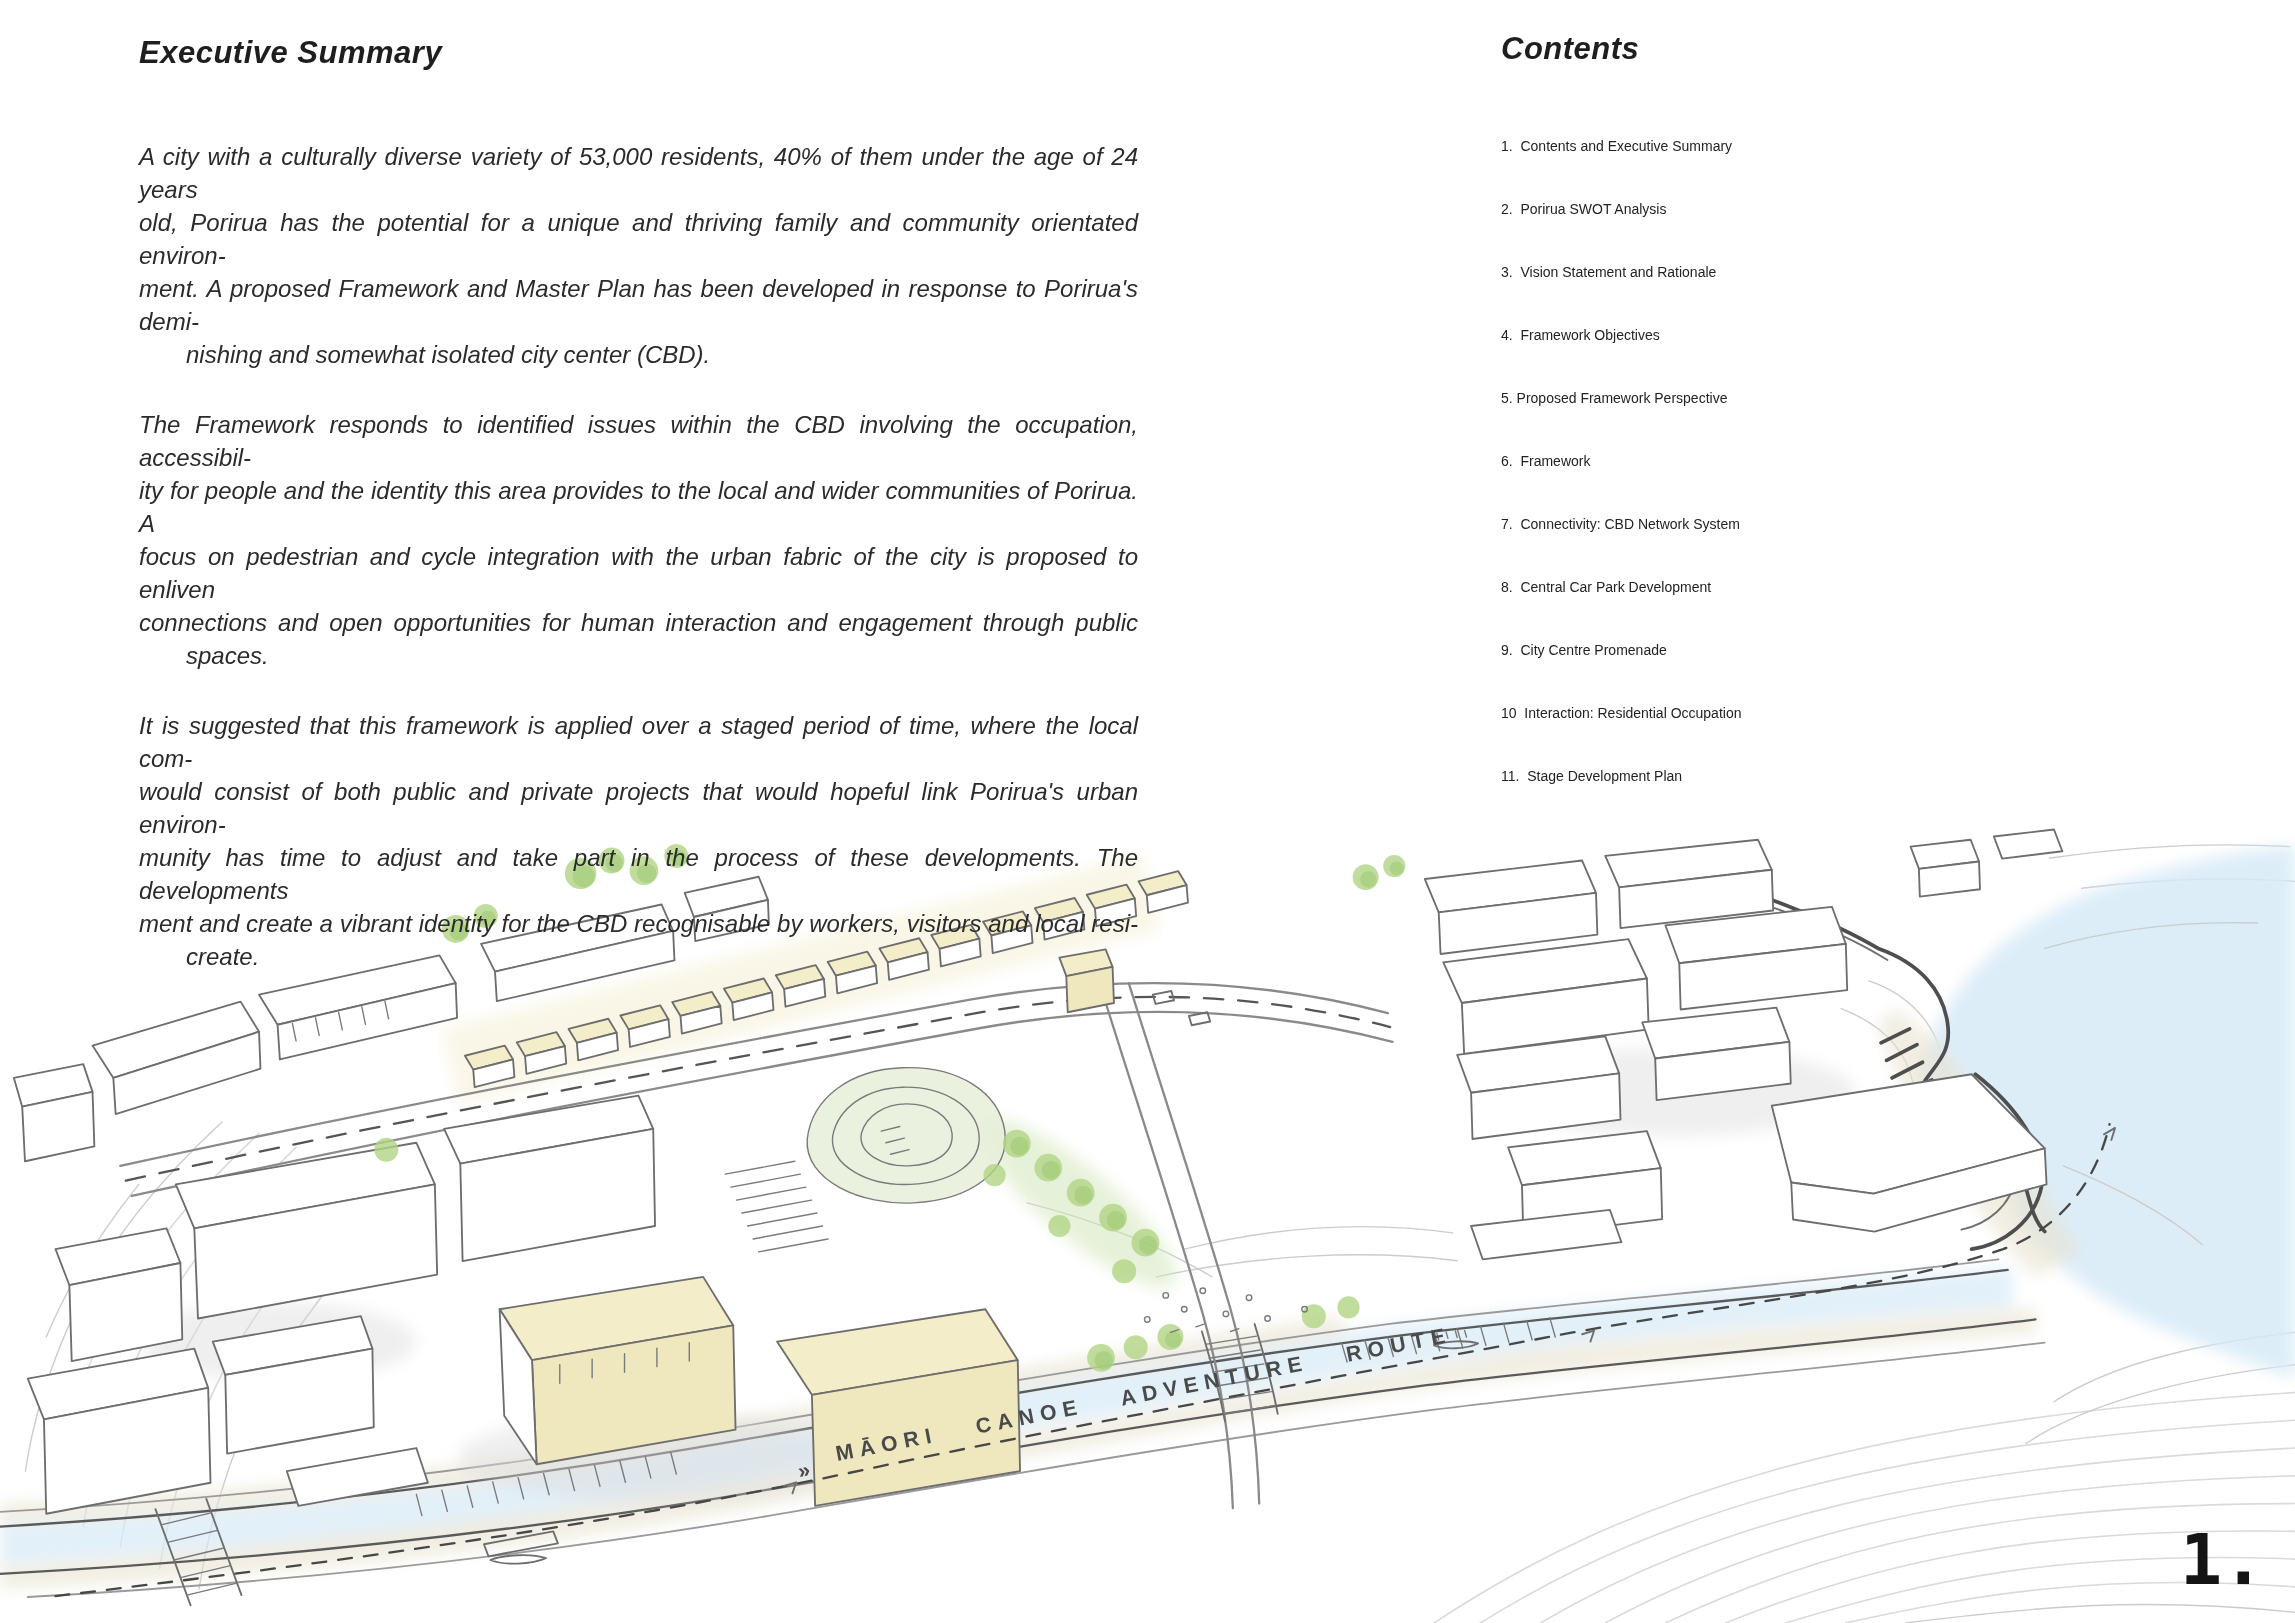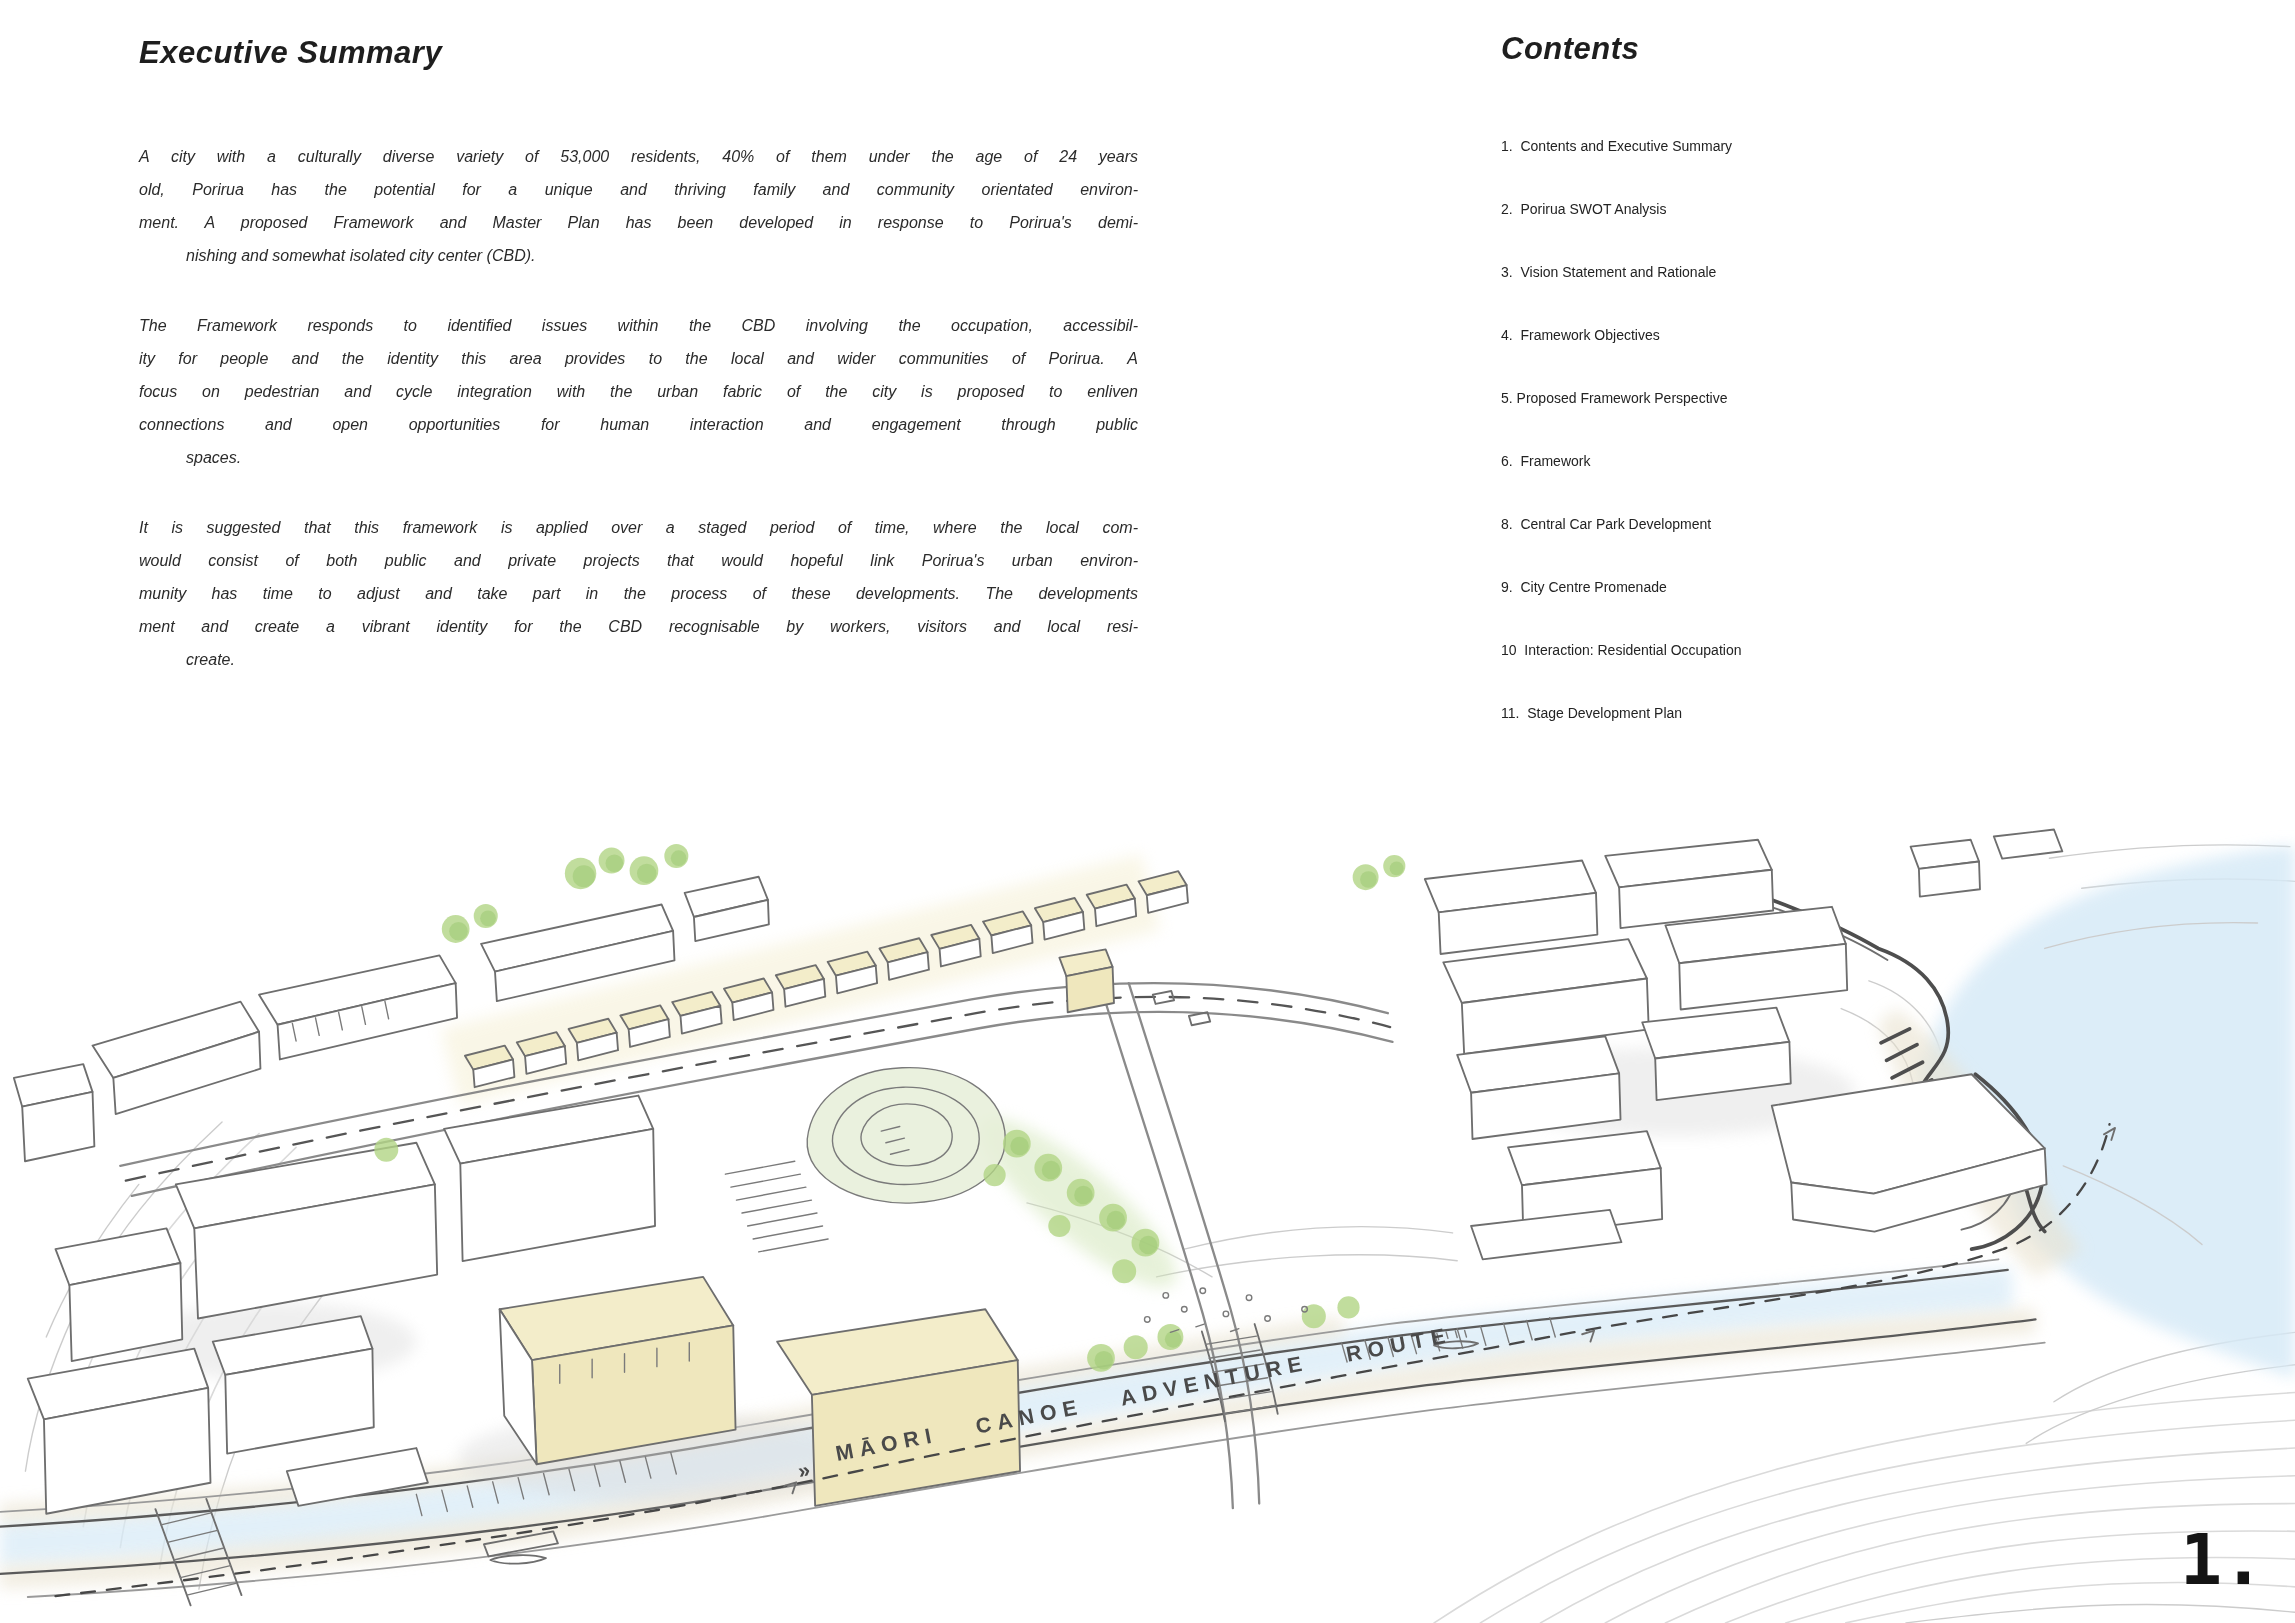--- a/index.html
+++ b/index.html
@@ -3,21 +3,21 @@
 <meta charset="utf-8">
 <style>
   html,body{margin:0;padding:0;}
   body{width:2295px;height:1623px;background:#ffffff;font-family:"Liberation Sans",sans-serif;color:#2b2b2b;}
   .page{position:relative;width:2295px;height:1623px;overflow:hidden;background:#ffffff;}
   svg.sketch{position:absolute;left:0;top:0;z-index:1;}
 
   .left-col{position:absolute;left:139px;top:14px;width:999px;z-index:2;}
   .col-title{font-style:italic;font-weight:700;font-size:31px;letter-spacing:0.5px;color:#1e1e1e;}
   .paras{margin-top:69px;display:flex;flex-direction:column;gap:37px;}
-  .para{font-style:italic;font-size:16px;line-height:33px;color:#2b2b2b;}
+  .para{font-style:italic;font-size:24px;line-height:33px;color:#2b2b2b;}
   .para .line{text-align:justify;text-align-last:justify;}
   .para .line.last-line{text-align-last:left;margin-left:47px;}
 
   .right-col{position:absolute;left:1501px;top:10px;width:722px;z-index:2;}
   .toc{margin-top:68px;}
   .toc-item{font-size:14px;line-height:22px;margin-bottom:41px;white-space:pre;color:#232323;}
 
   .page-number{position:absolute;left:2180px;top:1525px;z-index:3;
     font-family:"DejaVu Sans Mono",monospace;font-weight:700;font-size:70px;line-height:1;color:#141414;}
 
@@ -338,20 +338,21 @@
 
   <section class="right-col">
     <h1 class="col-title">Contents</h1>
     <div class="toc">
         <div class="toc-item">1.  Contents and Executive Summary</div>
         <div class="toc-item">2.  Porirua SWOT Analysis</div>
         <div class="toc-item">3.  Vision Statement and Rationale</div>
         <div class="toc-item">4.  Framework Objectives</div>
         <div class="toc-item">5. Proposed Framework Perspective</div>
         <div class="toc-item">6.  Framework</div>
+        <div class="toc-item">7.  Connectivity: CBD Network System</div>
         <div class="toc-item">8.  Central Car Park Development</div>
         <div class="toc-item">9.  City Centre Promenade</div>
         <div class="toc-item">10  Interaction: Residential Occupation</div>
         <div class="toc-item">11.  Stage Development Plan</div>
       </div>
   </section>
 
   <div class="page-number">1.</div>
 
 </div>

